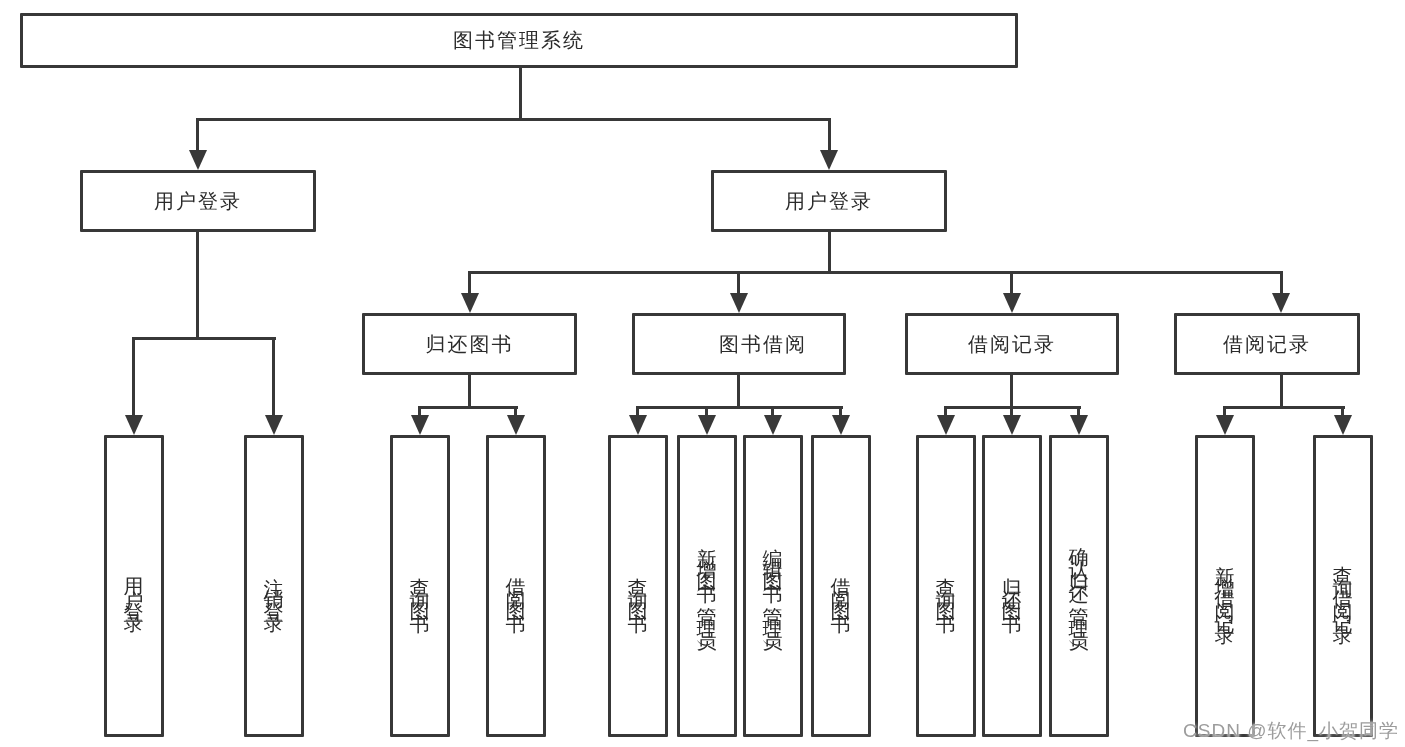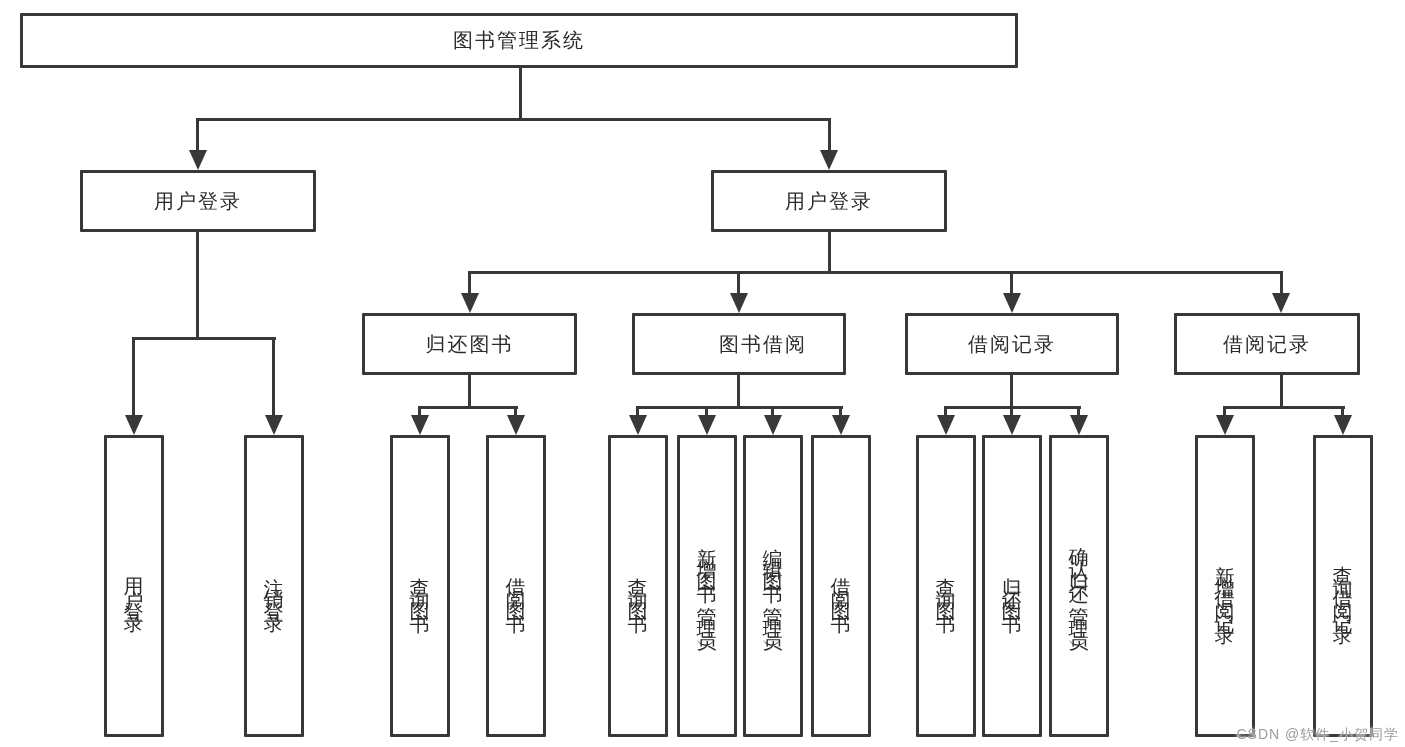--- a/index.html
+++ b/index.html
@@ -38,21 +38,21 @@
     position: absolute;
     width: 0; height: 0;
     border-left: 9px solid transparent;
     border-right: 9px solid transparent;
     border-top: 20px solid #383838;
   }
   .watermark {
     position: absolute;
     right: 6px;
     bottom: 3px;
-    font-size: 14px;
+    font-size: 19px;
     color: #9c9c9c;
     letter-spacing: 1px;
     text-shadow: 0 0 4px #ffffff, 0 0 2px #ffffff;
     white-space: nowrap;
   }
 </style>
 </head>
 <body>
 
 <div class="canvas">

